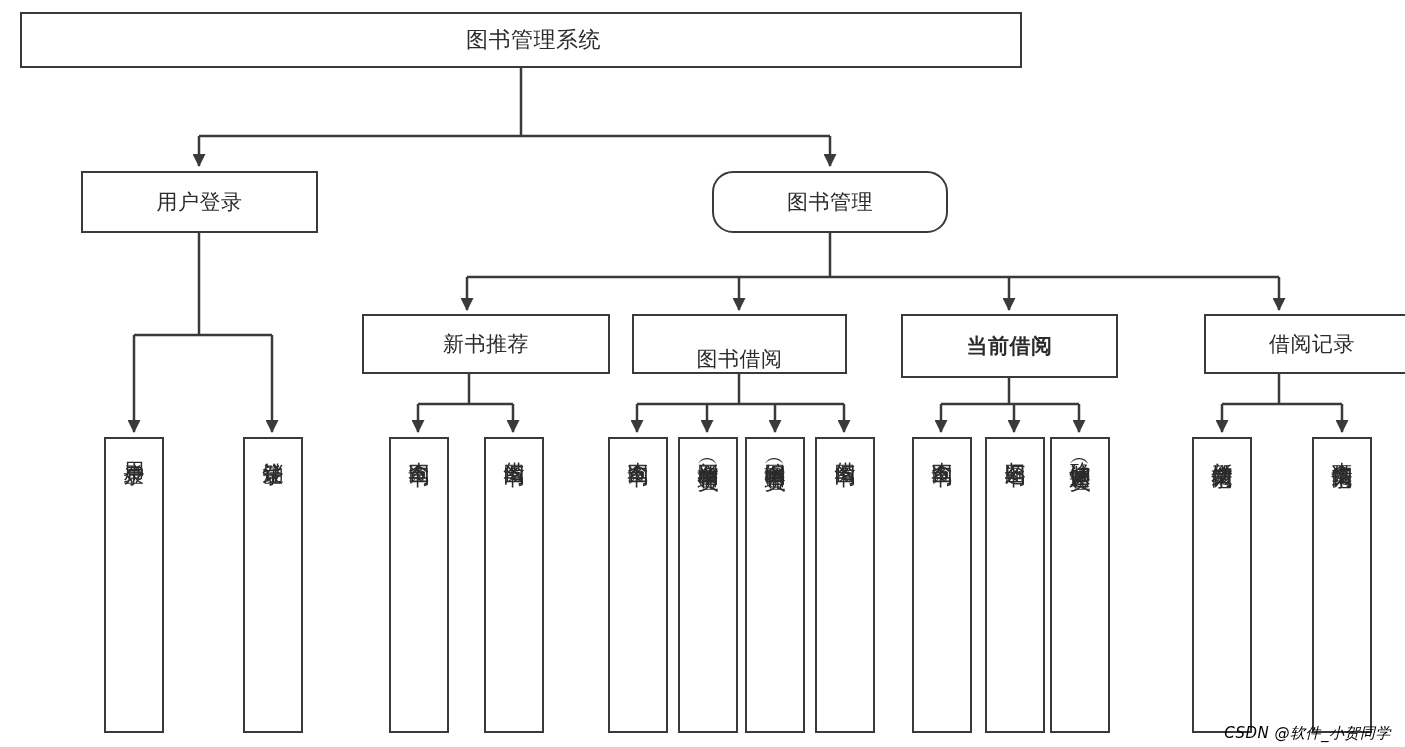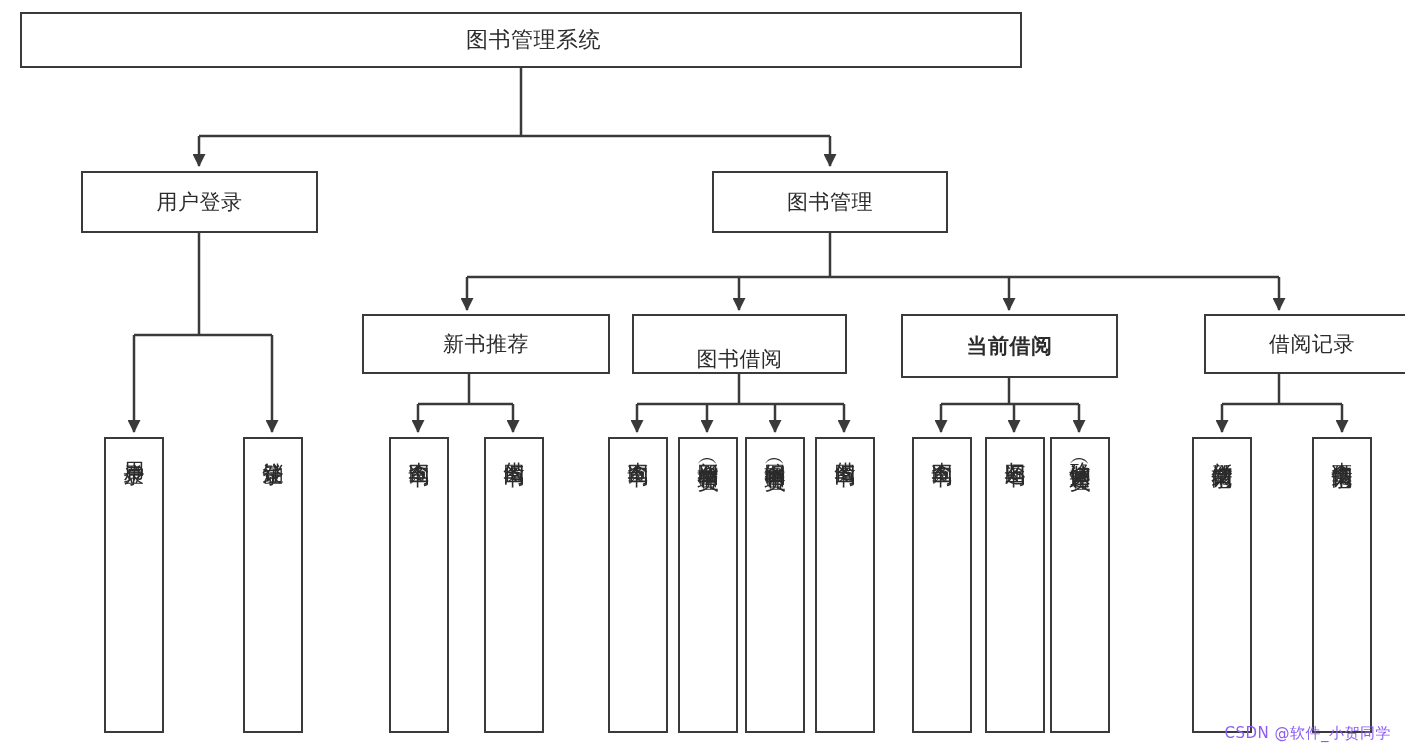--- a/index.html
+++ b/index.html
@@ -62,23 +62,24 @@
     font-size: 21px;
     line-height: 1.05;
     letter-spacing: 1.5px;
     white-space: nowrap;
   }
   #watermark {
     position: absolute;
     right: 14px;
     bottom: 4px;
     font-size: 15px;
-    color: #8b5cf6;
+    color: #000000;
     letter-spacing: 0.5px;
     user-select: none;
+    font-style: italic;
   }
 </style>
 </head>
 <body>
 
 <div id="diagram-root">
 
   <svg id="connector-layer" viewBox="0 0 1405 747" width="1405" height="747">
     <defs>
       <marker id="arrowhead" viewBox="0 0 10 10" refX="9.2" refY="5" markerWidth="5.2" markerHeight="5.2" orient="auto-start-reverse">
@@ -129,21 +130,21 @@
     </g>
   </svg>
 
   <div class="node horizontal root" style="left:20px; top:12px; width:1002px; height:56px;padding-left:25px;">
     <span class="node-label">图书管理系统</span>
   </div>
 
   <div class="node horizontal" style="left:81px; top:171px; width:237px; height:62px;">
     <span class="node-label">用户登录</span>
   </div>
-  <div class="node horizontal" style="left:712px; top:171px; width:236px; height:62px;">
+  <div class="node horizontal" style="left:712px; top:171px; width:236px; height:62px;border-radius:21px;">
     <span class="node-label">图书管理</span>
   </div>
 
   <div class="node horizontal" style="left:362px; top:314px; width:248px; height:60px;">
     <span class="node-label">新书推荐</span>
   </div>
   <div class="node horizontal" style="left:632px; top:314px; width:215px; height:60px;align-items:flex-end;">
     <span class="node-label">图书借阅</span>
   </div>
   <div class="node horizontal" style="left:901px; top:314px; width:217px; height:64px;font-weight:bold;">

